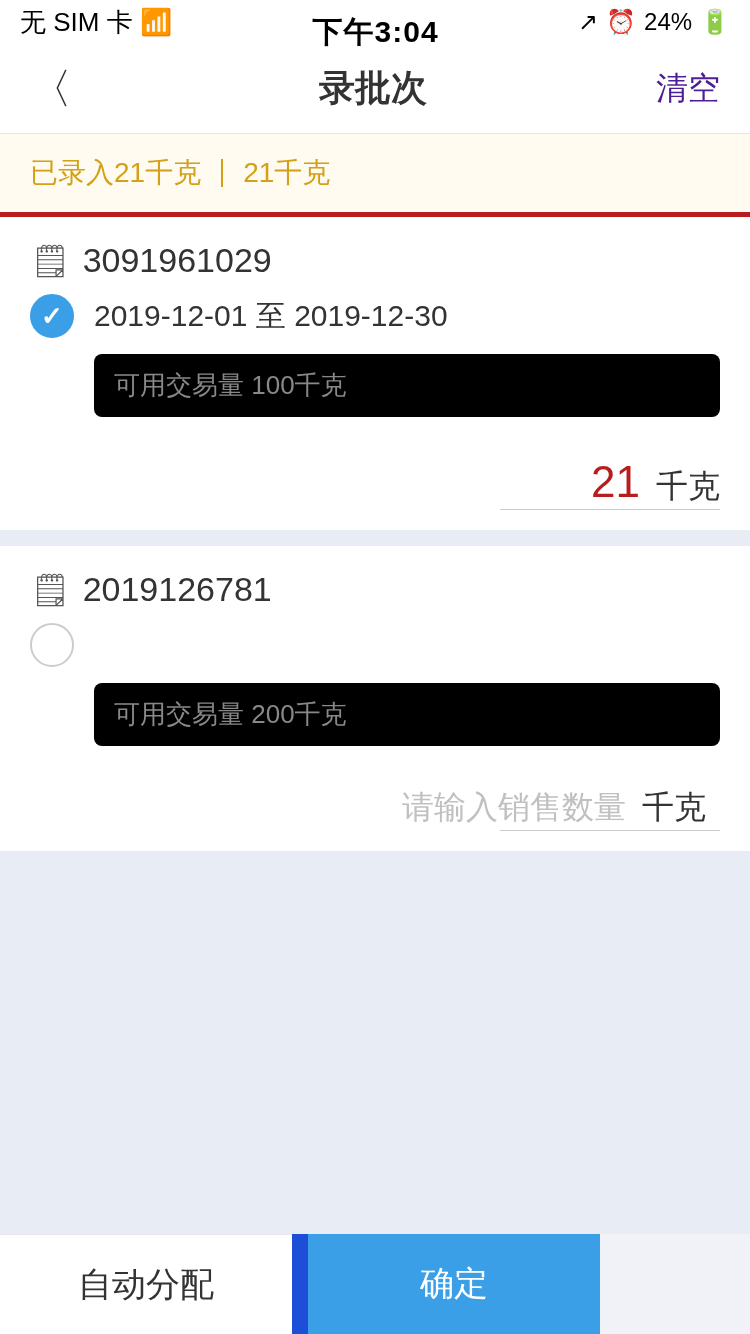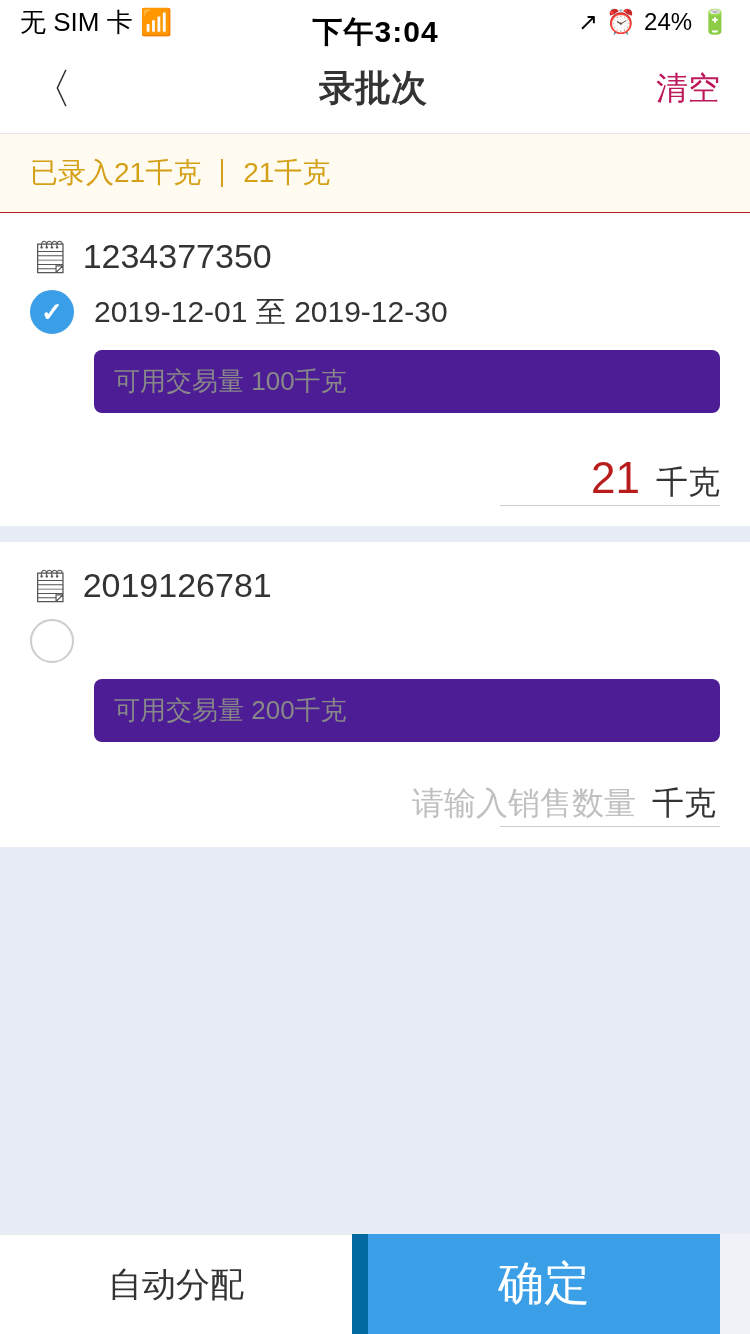--- a/index.html
+++ b/index.html
@@ -64,32 +64,32 @@
       width: 60px;
     }
     .nav-title {
       font-size: 36px;
       font-weight: 600;
       color: #333;
       font-family: Liberation Mono, monospace;
     }
     .nav-clear {
       font-size: 32px;
-      color: #be185d;
+      color: #4c1d95;
       cursor: pointer;
     }
 
     
     .summary-bar {
       background: #fffbf0;
       padding: 20px 30px;
       display: flex;
       align-items: center;
       gap: 20px;
-      border-bottom: 1px solid #b91c1c;
+      border-bottom: 5px solid #b91c1c;
     }
     .summary-text {
       font-size: 28px;
       color: #d4a017;
     }
     .summary-divider {
       width: 2px;
       height: 28px;
       background: #d4a017;
     }
@@ -147,21 +147,21 @@
       font-size: 26px;
       font-weight: bold;
     }
     .date-text {
       font-size: 30px;
       color: #333;
     }
 
     
     .available-row {
-      background: #4c1d95;
+      background: #000000;
       border-radius: 8px;
       padding: 14px 20px;
       font-size: 26px;
       color: #888;
       margin-left: 64px;
     }
 
     
     .amount-row {
       display: flex;
@@ -190,21 +190,21 @@
     .section-divider {
       height: 16px;
       background: #e8ecf5;
     }
 
     
     .input-row {
       display: flex;
       align-items: baseline;
       justify-content: flex-end;
-      padding: 20px 34px 0 30px;
+      padding: 20px 44px 0 30px;
       gap: 16px;
       text-align: center;
     }
     .input-placeholder {
       font-size: 32px;
       color: #c0c0c0;
     }
     .input-unit {
       font-size: 32px;
       color: #333;
@@ -220,42 +220,42 @@
     .empty-area {
       background: #e8ecf5;
       flex: 1;
     }
 
     
     .bottom-bar {
       position: absolute;
       bottom: 0;
       left: 0;
-      width: 720px;
+      width: 600px;
       height: 100px;
       display: flex;
-      background: #0369a1;
+      background: #1d4ed8;
     }
     .btn-auto {
       flex: 1;
       display: flex;
       align-items: center;
       justify-content: center;
       font-size: 34px;
       color: #333;
       background: #fff;
       cursor: pointer;
       border-top: 1px solid #e8e8e8;
     }
     .btn-confirm {
       flex: 1;
       display: flex;
       align-items: center;
       justify-content: center;
-      font-size: 46px;
+      font-size: 34px;
       color: #fff;
       background: #3b9fe8;
       cursor: pointer;
       margin-left: 16px;
     }
 
     
     .content {
       width: 750px;
       position: absolute;
@@ -293,21 +293,21 @@
     <span class="summary-text">已录入21千克</span>
     <div class="summary-divider"></div>
     <span class="summary-text">21千克</span>
   </div>
 
   <div class="card">
     <div class="card-inner">
 
       <div class="batch-id-row">
         <span class="batch-icon">🗒</span>
-        <span class="batch-id">1234377350</span>
+        <span class="batch-id">3091961029</span>
       </div>
 
       <div class="date-row">
         <div class="radio-btn checked">
           <span class="radio-check">✓</span>
         </div>
         <span class="date-text">2019-12-01 至 2019-12-30</span>
       </div>
 
       <div class="available-row">可用交易量 100千克</div>

